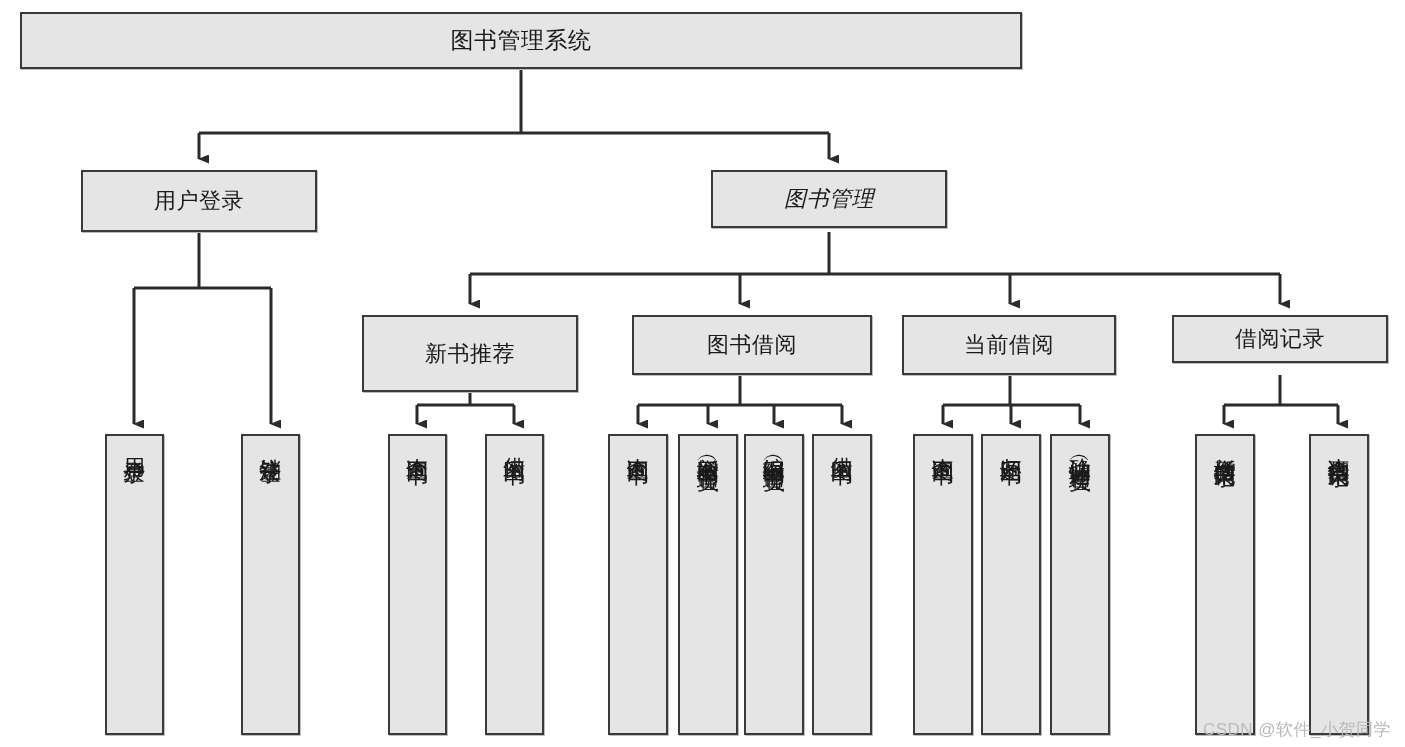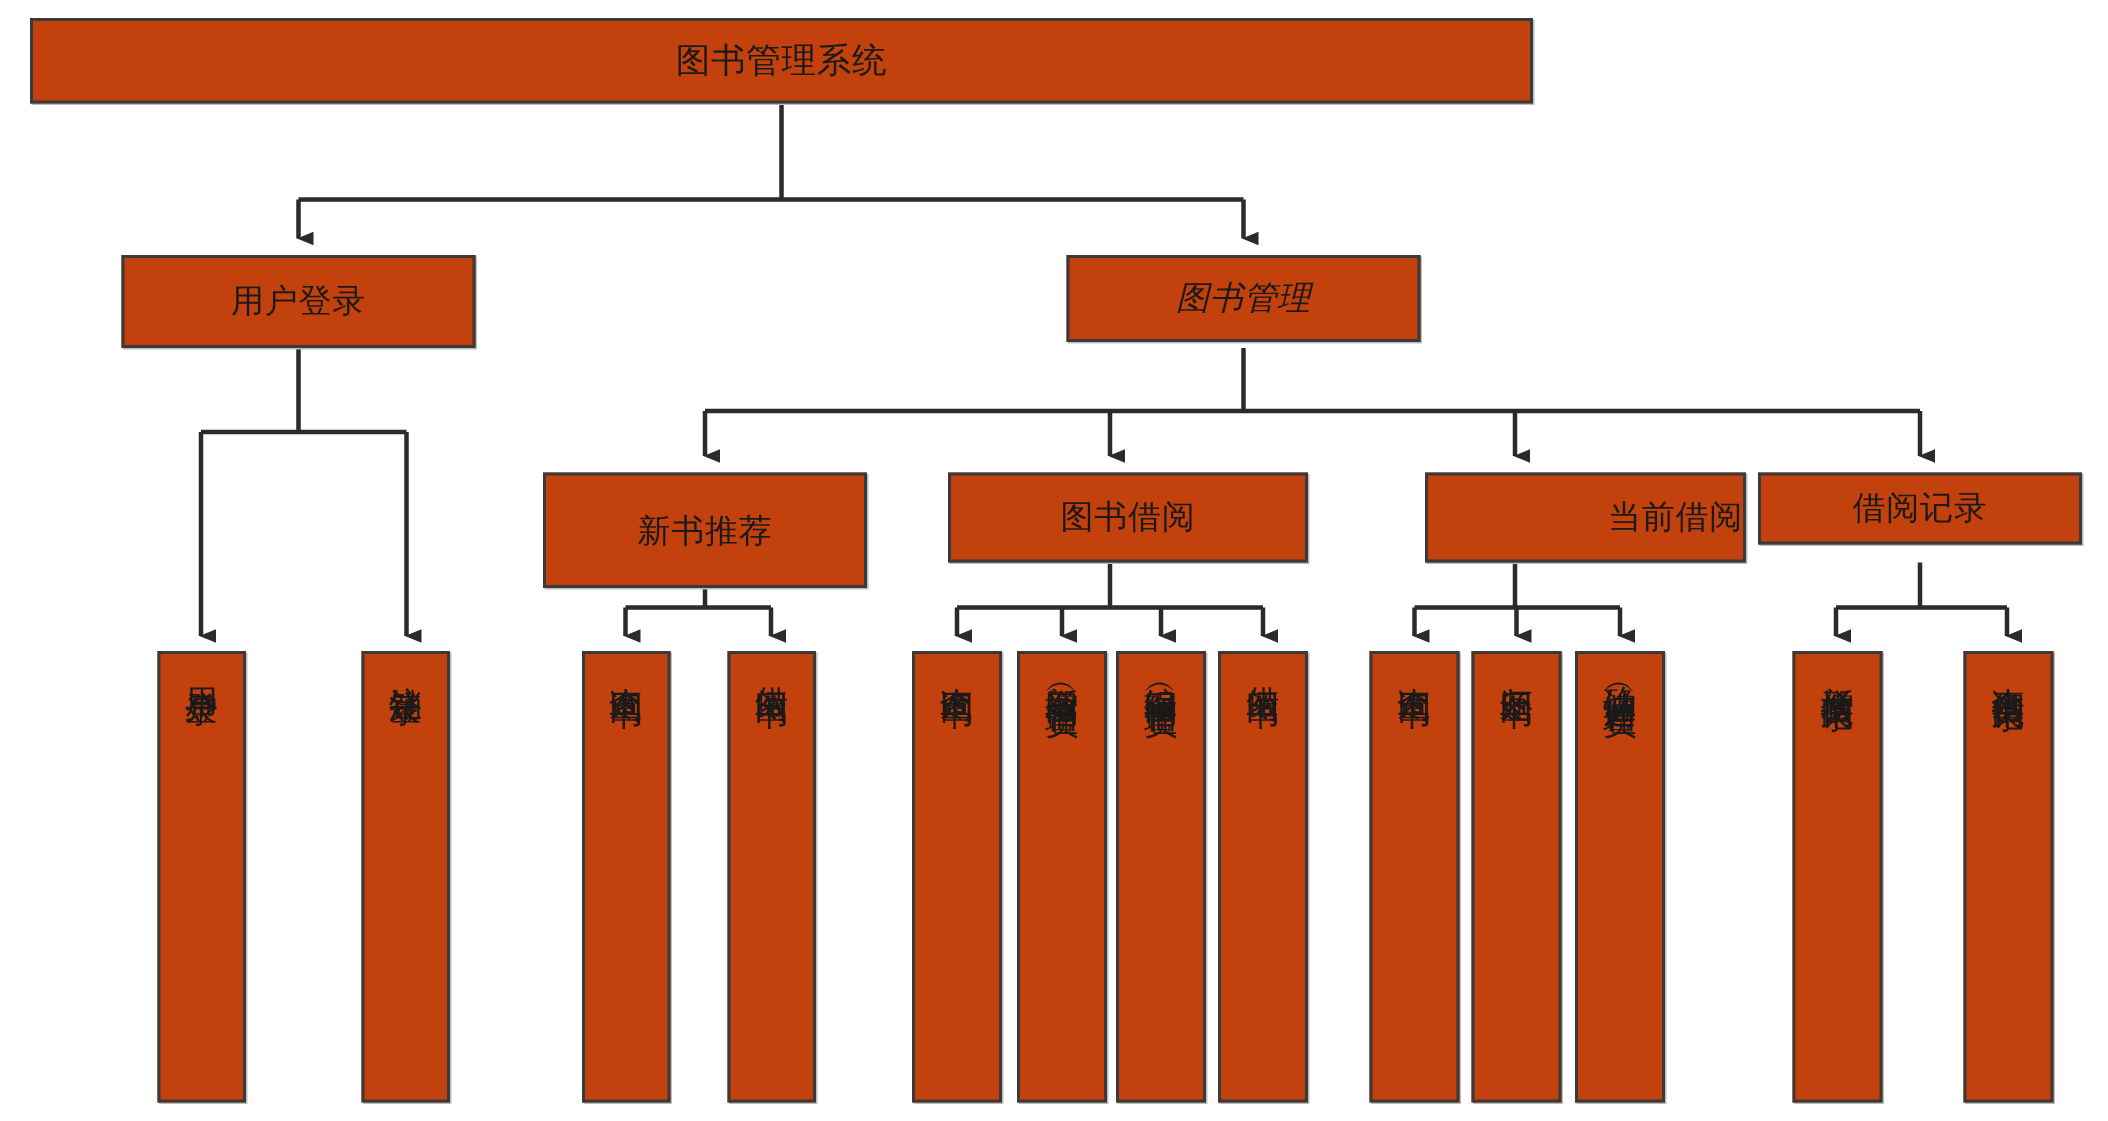--- a/index.html
+++ b/index.html
@@ -21,21 +21,21 @@
     position: absolute;
     left: 0;
     top: 0;
     width: 1405px;
     height: 747px;
     pointer-events: none;
   }
   .node {
     position: absolute;
     box-sizing: border-box;
-    background: #c2410c;
+    background: #e5e5e5;
     border: 2px solid #3a3a3a;
     box-shadow: 1px 1px 0 #bdbdbd;
     display: flex;
     align-items: center;
     justify-content: center;
     color: #1a1a1a;
   }
   .node .label {
     display: block;
     text-align: center;
@@ -133,21 +133,21 @@
   <div class="node horizontal" style="left:711px; top:170px; width:236px; height:58px;font-style:italic;">
     <span class="label">图书管理</span>
   </div>
 
   <div class="node horizontal" style="left:362px; top:315px; width:216px; height:77px;">
     <span class="label">新书推荐</span>
   </div>
   <div class="node horizontal" style="left:632px; top:315px; width:240px; height:60px;">
     <span class="label">图书借阅</span>
   </div>
-  <div class="node horizontal" style="left:950px; top:315px; width:214px; height:60px;justify-content:flex-end;">
+  <div class="node horizontal" style="left:902px; top:315px; width:214px; height:60px;">
     <span class="label">当前借阅</span>
   </div>
   <div class="node horizontal" style="left:1172px; top:315px; width:216px; height:48px;">
     <span class="label">借阅记录</span>
   </div>
 
   <div class="node vertical" style="left:105px; top:434px; width:59px; height:301px;">
     <span class="label">用户登录</span>
   </div>
   <div class="node vertical" style="left:241px; top:434px; width:59px; height:301px;">
@@ -184,14 +184,15 @@
     <span class="label">确认归还（管理员）</span>
   </div>
 
   <div class="node vertical" style="left:1195px; top:434px; width:60px; height:301px;">
     <span class="label">新增借阅记录</span>
   </div>
   <div class="node vertical" style="left:1309px; top:434px; width:60px; height:301px;">
     <span class="label">查询借阅记录</span>
   </div>
 
+  <div class="watermark">CSDN @软件_小贺同学</div>
 
 </div>
 
 </body></html>

